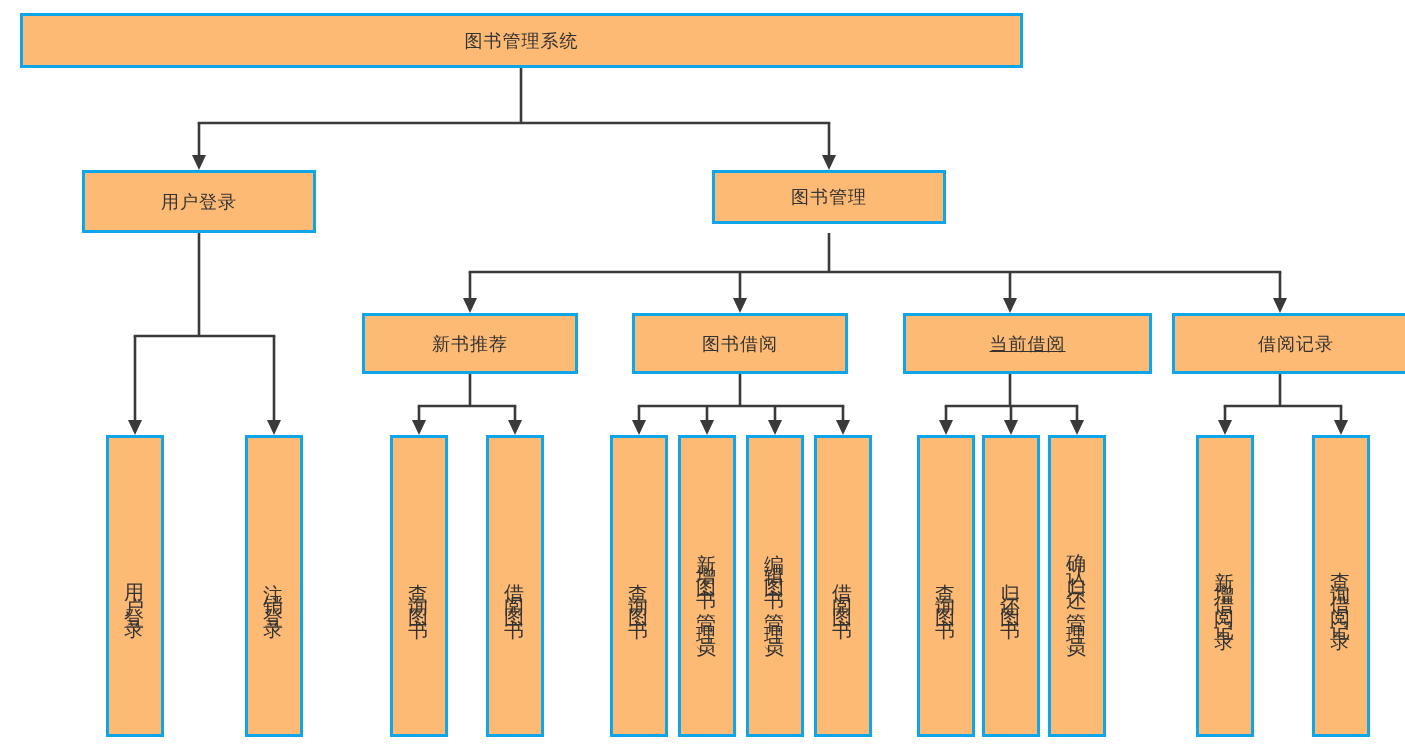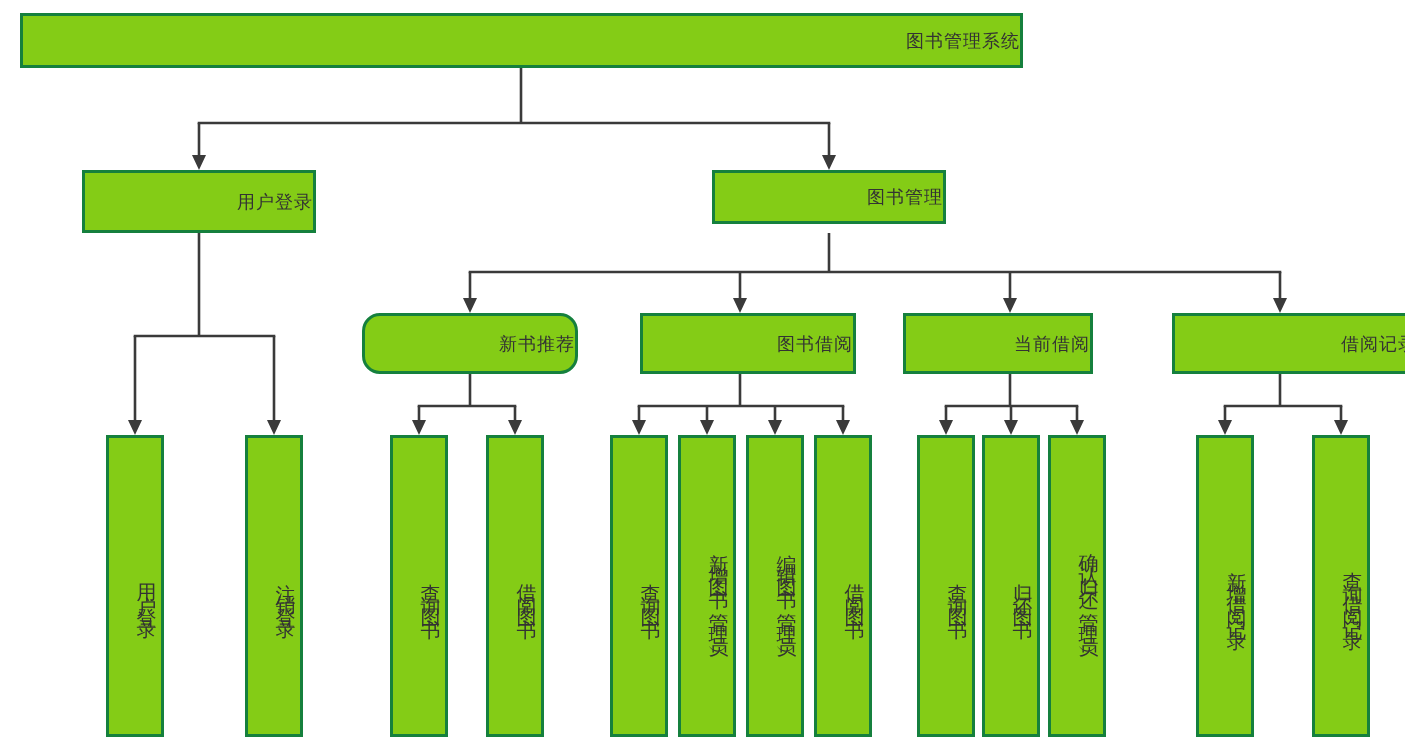--- a/index.html
+++ b/index.html
@@ -2,22 +2,22 @@
 <html><head>
 <meta charset="utf-8">
 <style>
   html,body{margin:0;padding:0;background:#ffffff;}
   #canvas{
     position:relative;width:1405px;height:747px;background:#ffffff;overflow:hidden;
     font-family:"Liberation Sans","DejaVu Sans",sans-serif;color:#333333;
   }
   #connectors{position:absolute;left:0;top:0;width:1405px;height:747px;}
   .box{
-    position:absolute;background:#84cc16;border:3px solid #15803d;
-    display:flex;align-items:center;justify-content:flex-end;box-sizing:border-box;
+    position:absolute;background:#fdba74;border:3px solid #0ea5e9;
+    display:flex;align-items:center;justify-content:center;box-sizing:border-box;
   }
   .hbox span{font-size:18px;letter-spacing:1px;color:#333333;white-space:nowrap;}
   .root-box span{font-size:18px;}
   .vbox span{
     writing-mode:vertical-rl;text-orientation:mixed;
     font-size:20px;letter-spacing:12px;color:#333333;white-space:nowrap;
     margin-bottom:-12px; 
   }
   .watermark{
     position:absolute;right:8px;bottom:2px;
@@ -111,27 +111,27 @@
     <span>图书管理系统</span>
   </div>
 
   <div class="box hbox" style="left:82px;top:170px;width:234px;height:63px;">
     <span>用户登录</span>
   </div>
   <div class="box hbox" style="left:712px;top:170px;width:234px;height:54px;">
     <span>图书管理</span>
   </div>
 
-  <div class="box hbox" style="left:362px;top:313px;width:216px;height:61px;border-radius:18px;">
+  <div class="box hbox" style="left:362px;top:313px;width:216px;height:61px;">
     <span>新书推荐</span>
   </div>
-  <div class="box hbox" style="left:632px;top:313px;width:216px;height:61px;margin-left:8px;">
+  <div class="box hbox" style="left:632px;top:313px;width:216px;height:61px;">
     <span>图书借阅</span>
   </div>
-  <div class="box hbox" style="left:903px;top:313px;width:190px;height:61px;">
+  <div class="box hbox" style="left:903px;top:313px;width:249px;height:61px;text-decoration:underline;">
     <span>当前借阅</span>
   </div>
   <div class="box hbox" style="left:1172px;top:313px;width:248px;height:61px;">
     <span>借阅记录</span>
   </div>
 
   <div class="box vbox" style="left:106px;top:435px;width:58px;height:302px;">
     <span>用户登录</span>
   </div>
   <div class="box vbox" style="left:245px;top:435px;width:58px;height:302px;">

